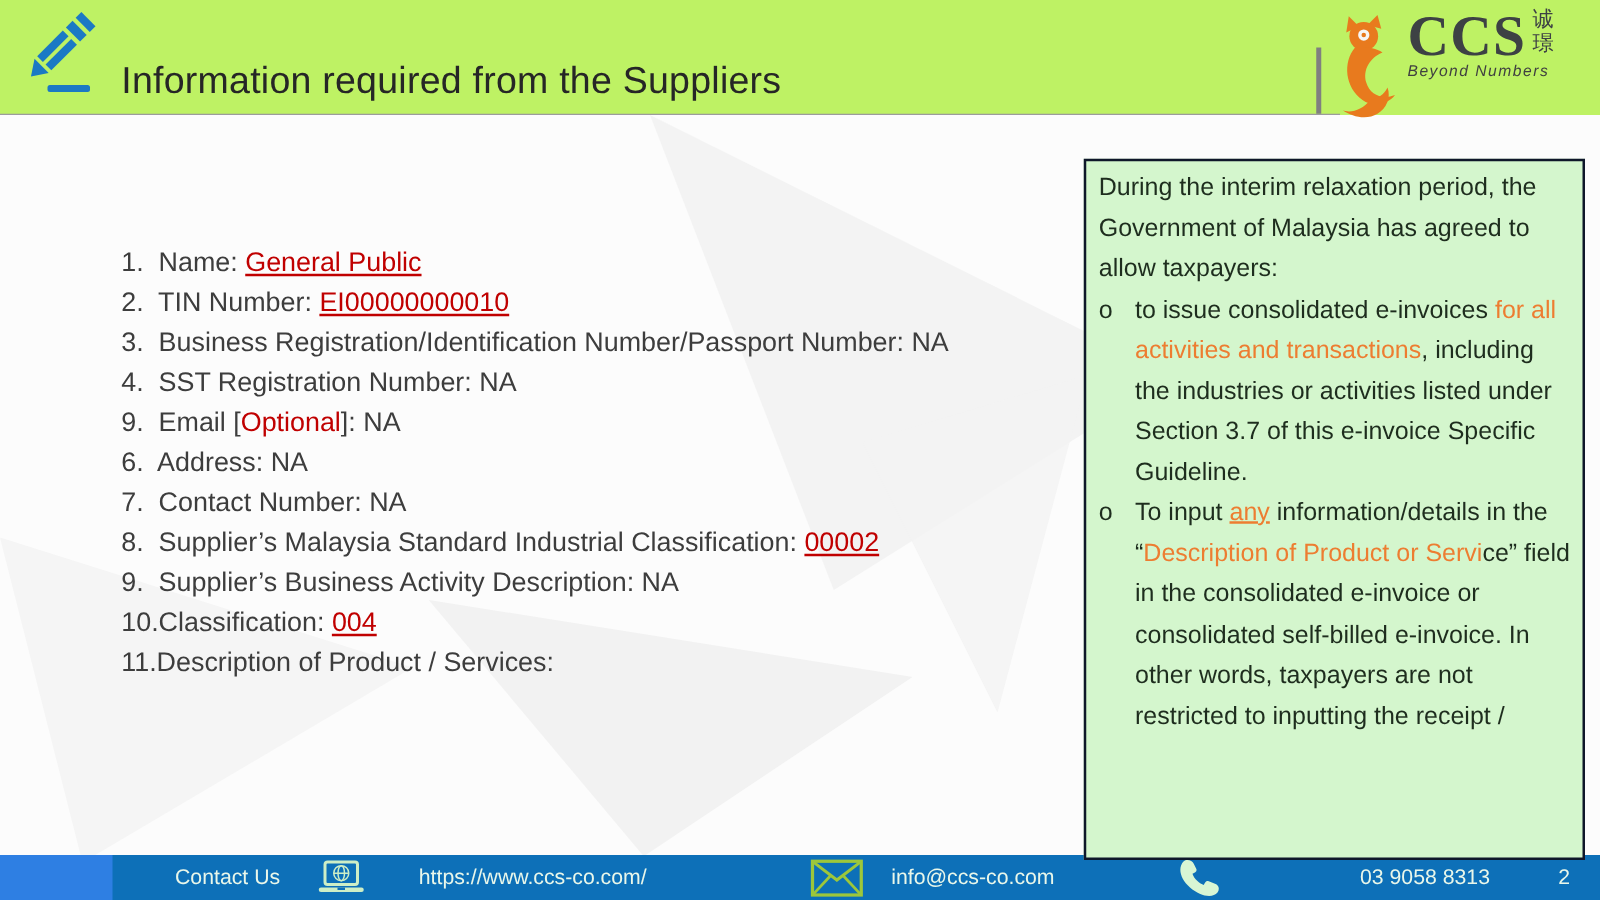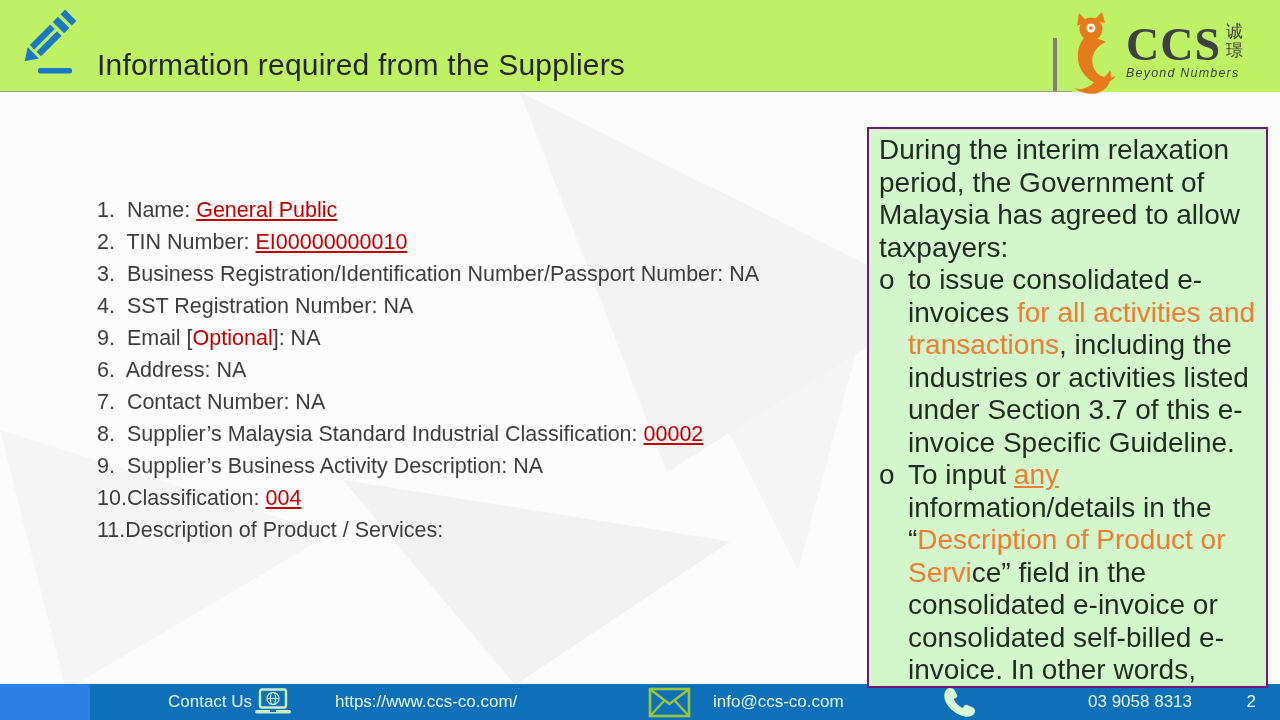--- a/index.html
+++ b/index.html
@@ -6,34 +6,34 @@
   .slide{position:relative;width:1280px;height:720px;margin:0 auto;background:#fcfcfc;overflow:hidden;font-family:"Liberation Sans",sans-serif;}
   .shape{position:absolute;pointer-events:none;}
   
   .header{position:absolute;left:0;top:0;width:1280px;height:92px;background:#bef264;}
   .header-line{position:absolute;left:0;top:91px;width:1072px;height:1px;background:#9c9c9c;}
   .pencil{position:absolute;left:12px;top:6px;}
   .title{position:absolute;left:97px;top:28px;font-size:30px;color:#262626;font-weight:400;letter-spacing:.2px;}
   .logo-divider{position:absolute;left:1053px;top:38px;width:4px;height:53px;background:#808080;}
   .logo{position:absolute;left:1066px;top:8px;width:210px;height:92px;display:flex;align-items:flex-start;}
   .owl{flex:none;margin-top:4px;}
-  .logo-text{margin-left:4px;margin-top:16px;}
+  .logo-text{margin-left:4px;margin-top:0;}
   .brand-row{display:flex;align-items:flex-start;}
   .brand{font-family:"Liberation Serif",serif;font-weight:bold;font-size:46px;line-height:42px;color:#3d4144;letter-spacing:1px;}
   .chinese{display:flex;flex-direction:column;margin-left:5px;margin-top:-2px;}
   .chinese span{font-size:17px;line-height:19px;color:#3d4144;}
   .tagline{font-size:12.5px;color:#404040;letter-spacing:1.2px;margin-top:0px;font-style:italic;}
   
   .list{position:absolute;left:97px;top:194px;width:775px;font-size:21.5px;color:#3d3d3d;}
   .list-line{height:32px;line-height:32px;white-space:pre;}
   .seg-red{color:#C00000;text-align:center;}
   .seg-orange{color:#ED7D31;}
   .seg-u{text-decoration:underline;}
   
-  .note-box{position:absolute;left:867px;top:127px;width:401px;height:561px;background:#d4f6cd;border:2px solid #701a75;box-sizing:border-box;padding:5px 10px 0 10px;font-size:28px;line-height:32.5px;color:#1e2d1e;z-index:5;overflow:hidden;}
+  .note-box{position:absolute;left:867px;top:127px;width:401px;height:561px;background:#d4f6cd;border:2px solid #0f172a;box-sizing:border-box;padding:5px 10px 0 10px;font-size:20px;line-height:32.5px;color:#1e2d1e;z-index:5;overflow:hidden;}
   .note-par{margin:0;}
   .note-par.bullet{display:flex;}
   .marker{width:29px;flex:none;}
   .ptext{flex:1;}
   
   .footer{position:absolute;left:0;top:684px;width:1280px;height:36px;background:#0d70b8;z-index:1;color:#e9f7ea;font-size:17px;}
   .footer-accent{position:absolute;left:0;top:0;width:90px;height:36px;background:#2e7fe3;}
   .footer .f-item{position:absolute;top:0;height:36px;line-height:36px;white-space:nowrap;}
   .footer svg{position:absolute;}
 </style>
@@ -112,21 +112,21 @@
         </div>
         <div class="note-par bullet">
           <span class="marker">o</span>
           <span class="ptext"><span>To input </span><span class="seg-orange seg-u">any</span><span> information/details in the “</span><span class="seg-orange">Description of Product or Servi</span><span>ce” field in the consolidated e-invoice or consolidated self-billed e-invoice. In other words, taxpayers are not restricted to inputting the receipt /</span></span>
         </div>
       </div>
   </aside>
 
   <footer class="footer">
     <div class="footer-accent"></div>
-    <span class="f-item" style="left:140px;margin-left:28px;">Contact Us</span>
+    <span class="f-item" style="left:140px;">Contact Us</span>
 
     <svg style="left:251px;top:4px;" width="44" height="28" viewBox="0 0 44 28">
       <rect x="9" y="1.5" width="26" height="18" rx="2" fill="none" stroke="#cdeec6" stroke-width="2.4"></rect>
       <circle cx="22" cy="10.5" r="6" fill="none" stroke="#cdeec6" stroke-width="1.2"></circle>
       <ellipse cx="22" cy="10.5" rx="2.6" ry="6" fill="none" stroke="#cdeec6" stroke-width="1.2"></ellipse>
       <line x1="16" y1="10.5" x2="28" y2="10.5" stroke="#cdeec6" stroke-width="1.2"></line>
       <rect x="4" y="22" width="36" height="3.6" rx="1.8" fill="#cdeec6"></rect>
       <rect x="19" y="22" width="6" height="2" fill="#0d70b8"></rect>
     </svg>
     <span class="f-item" style="left:335px;">https://www.ccs-co.com/</span>

